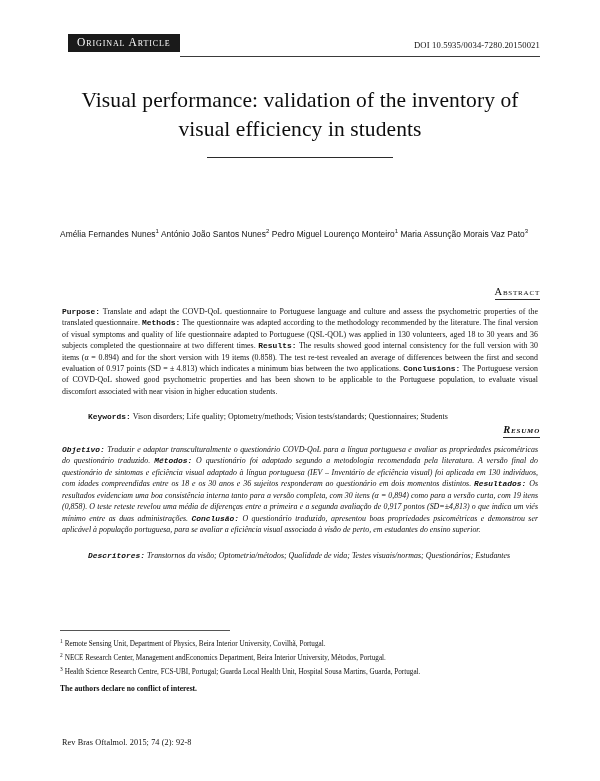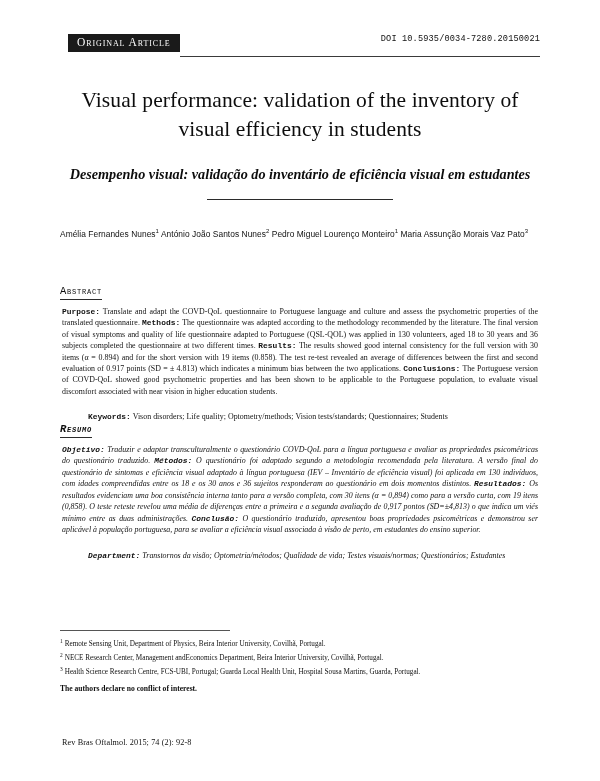--- a/index.html
+++ b/index.html
@@ -43,22 +43,22 @@
     font-family: "Liberation Serif", serif;
     font-size: 11.5px;
     letter-spacing: 0.9px;
     font-variant: small-caps;
     line-height: 1.15;
     white-space: nowrap;
   }
   .doi {
     position: absolute;
     right: 0;
-    top: 0;
-    font-family: Liberation Mono, monospace;
+    top: 6px;
+    font-family: Liberation Serif, serif;
     font-size: 8.6px;
     letter-spacing: 0.15px;
     color: #111111;
     white-space: nowrap;
     margin-left: 44px;
   }
   .header-rule {
     position: absolute;
     left: 112px;
     top: 22px;
@@ -116,22 +116,21 @@
   .authors sup {
     font-size: 6px;
     vertical-align: super;
   }
 
   
   .sec-heading {
     position: absolute;
     width: 480px;
     left: 60px;
-    text-align: left;
-    font-family: Liberation Mono, monospace;
+    text-align: right;
   }
   .sec-heading span {
     display: inline-block;
     font-variant: small-caps;
     font-size: 10.5px;
     letter-spacing: 0.8px;
     border-bottom: 1px solid #2b2b2b;
     padding-bottom: 2px;
     color: #0d0d0d;
   }
@@ -229,21 +228,20 @@
 <div class="page">
 
   <div class="header">
     <div class="article-type-box">Original Article</div>
     <div class="header-rule"></div>
     <div class="doi">DOI 10.5935/0034-7280.20150021</div>
   </div>
 
   <div class="title-block">
     <h1 class="title-en">Visual performance: validation of the inventory of visual efficiency in students</h1>
-    <div class="title-pt">Desempenho visual: validação do inventário de eficiência visual em estudantes</div>
     <div class="title-divider"></div>
   </div>
 
   <div class="authors">
     <span id="authors-slot">Amélia Fernandes Nunes<sup>1</sup> António João Santos Nunes<sup>2</sup> Pedro Miguel Lourenço Monteiro<sup>1</sup> Maria Assunção Morais Vaz Pato<sup>3</sup></span>
   </div>
 
   <div class="sec-heading abstract">
     <span>Abstract</span>
   </div>
@@ -254,27 +252,27 @@
       <span>Vison disorders; Life quality; Optometry/methods; Vision tests/standards; Questionnaires; Students</span>
     </span>
   </div>
 
   <div class="sec-heading resumo">
     <span>Resumo</span>
   </div>
   <div class="res-body">
     <span id="resumo-slot"><b>Objetivo:</b> Traduzir e adaptar transculturalmente o questionário COVD-QoL para a língua portuguesa e avaliar as propriedades psicométricas do questionário traduzido. <b>Métodos:</b> O questionário foi adaptado segundo a metodologia recomendada pela literatura. A versão final do questionário de sintomas e eficiência visual adaptado à língua portuguesa (IEV – Inventário de eficiência visual) foi aplicada em 130 indivíduos, com idades compreendidas entre os 18 e os 30 anos e 36 sujeitos responderam ao questionário em dois momentos distintos. <b>Resultados:</b> Os resultados evidenciam uma boa consistência interna tanto para a versão completa, com 30 itens (α = 0,894) como para a versão curta, com 19 itens (0,858). O teste reteste revelou uma média de diferenças entre a primeira e a segunda avaliação de 0,917 pontos (SD=±4,813) o que indica um viés mínimo entre as duas administrações. <b>Conclusão:</b> O questionário traduzido, apresentou boas propriedades psicométricas e demonstrou ser aplicável à população portuguesa, para se avaliar a eficiência visual associada à visão de perto, em estudantes do ensino superior.</span>
     <span class="kw-line">
-      <b>Department:</b>
+      <b>Descritores:</b>
       <span>Transtornos da visão; Optometria/métodos; Qualidade de vida; Testes visuais/normas; Questionários; Estudantes</span>
     </span>
   </div>
 
   <div class="footer-rule"></div>
   <div class="affiliations" id="affiliations-slot">
       <div class="aff"><sup>1</sup><span>Remote Sensing Unit, Department of Physics, Beira Interior University, Covilhã, Portugal.</span></div>
-      <div class="aff"><sup>2</sup><span>NECE Research Center, Management andEconomics Department, Beira Interior University, Covilhã, Portugal.</span></div>
+      <div class="aff"><sup>2</sup><span>NECE Research Center, Management andEconomics Department, Beira Interior University, Métodos, Portugal.</span></div>
       <div class="aff"><sup>3</sup><span>Health Science Research Centre, FCS-UBI, Portugal; Guarda Local Health Unit, Hospital Sousa Martins, Guarda, Portugal.</span></div>
     </div>
   <div class="conflict">The authors declare no conflict of interest.</div>
   <div class="citation">Rev Bras Oftalmol. 2015; 74 (2): 92-8</div>
 
 </div>
 
 </body></html>

